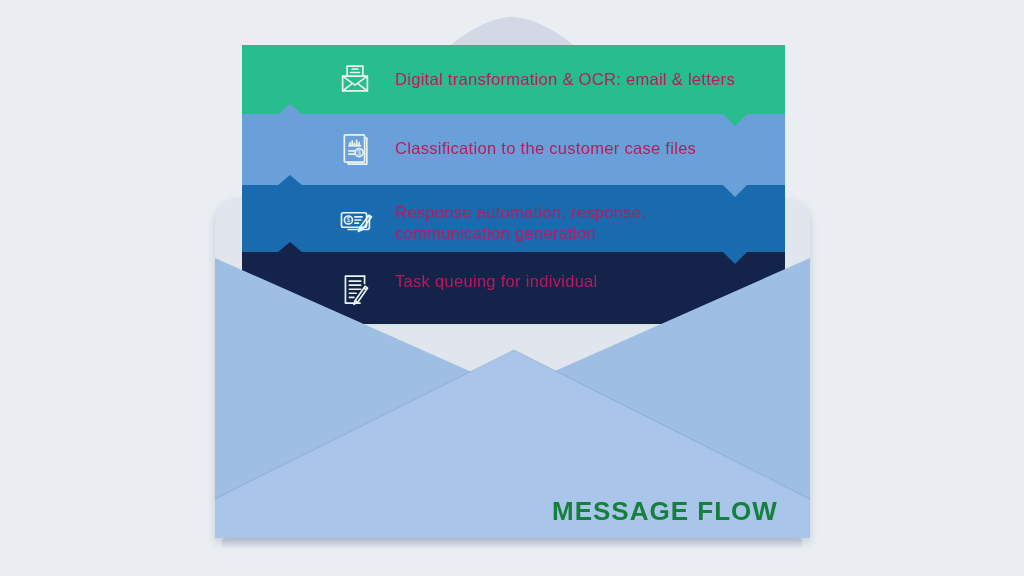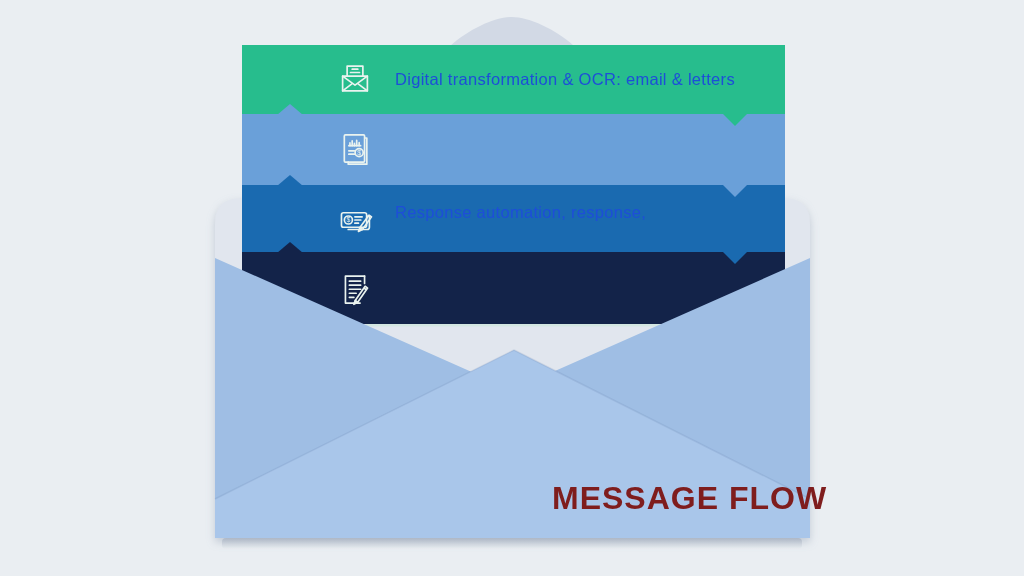--- a/index.html
+++ b/index.html
@@ -1,27 +1,27 @@
 <!DOCTYPE html>
 <html><head>
 <meta charset="utf-8">
 <style>
   html,body{margin:0;padding:0;background:#dfe5ec;}
   .stage{
     position:relative;width:1024px;height:576px;overflow:hidden;
     font-family:"Liberation Sans", sans-serif;
   }
   .scene{position:absolute;left:0;top:0;}
-  .row{position:absolute;left:395px;color:#1d4ed8;}
+  .row{position:absolute;left:395px;color:#be185d;}
   .row .line{font-size:16.5px;line-height:21px;letter-spacing:.3px;font-weight:500;white-space:nowrap;}
   .icon{position:absolute;left:337px;width:36px;height:36px;}
   .icon svg{width:100%;height:100%;}
   .brand{
-    position:absolute;left:552px;top:480px;width:215px;
-    font-size:32px;font-weight:800;letter-spacing:1px;color:#7f1d1d;
+    position:absolute;left:552px;top:496px;width:215px;
+    font-size:26px;font-weight:800;letter-spacing:1px;color:#15803d;
     white-space:nowrap;
   }
 </style>
 </head>
 <body>
 
 <div class="stage">
 
   <svg class="scene" width="1024" height="576" viewBox="0 0 1024 576">
     <defs>
@@ -80,43 +80,48 @@
     <svg viewBox="0 0 32 32" fill="none" stroke="#EAF3EF" stroke-width="1.5" stroke-linecap="round" stroke-linejoin="round">
       <path d="M24.7 6.2 H26.5 V29.5 H10 V27.6"></path>
       <rect x="6.5" y="3.5" width="18" height="24.2" rx="1"></rect>
       <path d="M10.5 13 H21"></path>
       <path d="M11.5 13 V10.6 M13.5 13 V8.8 M15.5 13 V11 M17.5 13 V8.4 M19.7 13 V10.4"></path>
       <path d="M10.5 17.6 H15.5 M10.5 20.6 H15.5"></path>
       <circle cx="19.7" cy="19.2" r="3.6"></circle>
       <text x="19.7" y="21.4" text-anchor="middle" font-size="6.2" fill="#EAF3EF" stroke="none" font-family="Liberation Sans, sans-serif">$</text>
     </svg>
   </div>
+  <div class="row" style="top:138px">
+    <div class="line">Classification to the customer case files</div>
+  </div>
 
   <div class="icon" style="top:203px;width:38px;height:34px">
     <svg viewBox="0 0 34 30" fill="none" stroke="#EAF3EF" stroke-width="1.5" stroke-linecap="round" stroke-linejoin="round">
       <path d="M27.5 11.5 H29 V21.5 Q29 23.5 27 23.5 H10"></path>
       <rect x="4" y="8.5" width="22.5" height="13" rx="1.8"></rect>
       <circle cx="10.2" cy="15" r="3.6"></circle>
       <text x="10.2" y="17.2" text-anchor="middle" font-size="6.2" fill="#EAF3EF" stroke="none" font-family="Liberation Sans, sans-serif">$</text>
       <path d="M16 12.2 H22.5 M16 15 H21.3 M16 17.8 H19.2"></path>
       <path d="M20.5 21.8 L28.7 10.6 M22.7 23.4 L30.9 12.2 M28.7 10.6 L30.9 12.2"></path>
       <path d="M20.5 21.8 L19.2 25.2 L22.7 23.4 Z" fill="#EAF3EF"></path>
     </svg>
   </div>
   <div class="row" style="top:202px">
     <div class="line">Response automation, response,</div>
+    <div class="line">communication generation</div>
   </div>
 
   <div class="icon" style="top:271px">
     <svg viewBox="0 0 32 32" fill="none" stroke="#EAF3EF" stroke-width="1.5" stroke-linecap="round" stroke-linejoin="round">
       <path d="M24.5 4.5 H7.5 V28.5 H20.5"></path>
       <path d="M24.5 4.5 V11"></path>
       <path d="M11 9 H21 M11 12.6 H21 M11 16.2 H21 M11 19.8 H17 M11 23.4 H15"></path>
       <path d="M16.2 26.2 L25 13.6 M18.4 27.8 L27.2 15.2 M25 13.6 L27.2 15.2 M23.9 15.1 L26.1 16.7"></path>
       <path d="M16.2 26.2 L15 29.6 L18.4 27.8 Z" fill="#EAF3EF"></path>
     </svg>
   </div>
   <div class="row" style="top:271px">
+    <div class="line">Task queuing for individual</div>
   </div>
 
   <div class="brand">MESSAGE FLOW</div>
 
 </div>
 
 </body></html>

